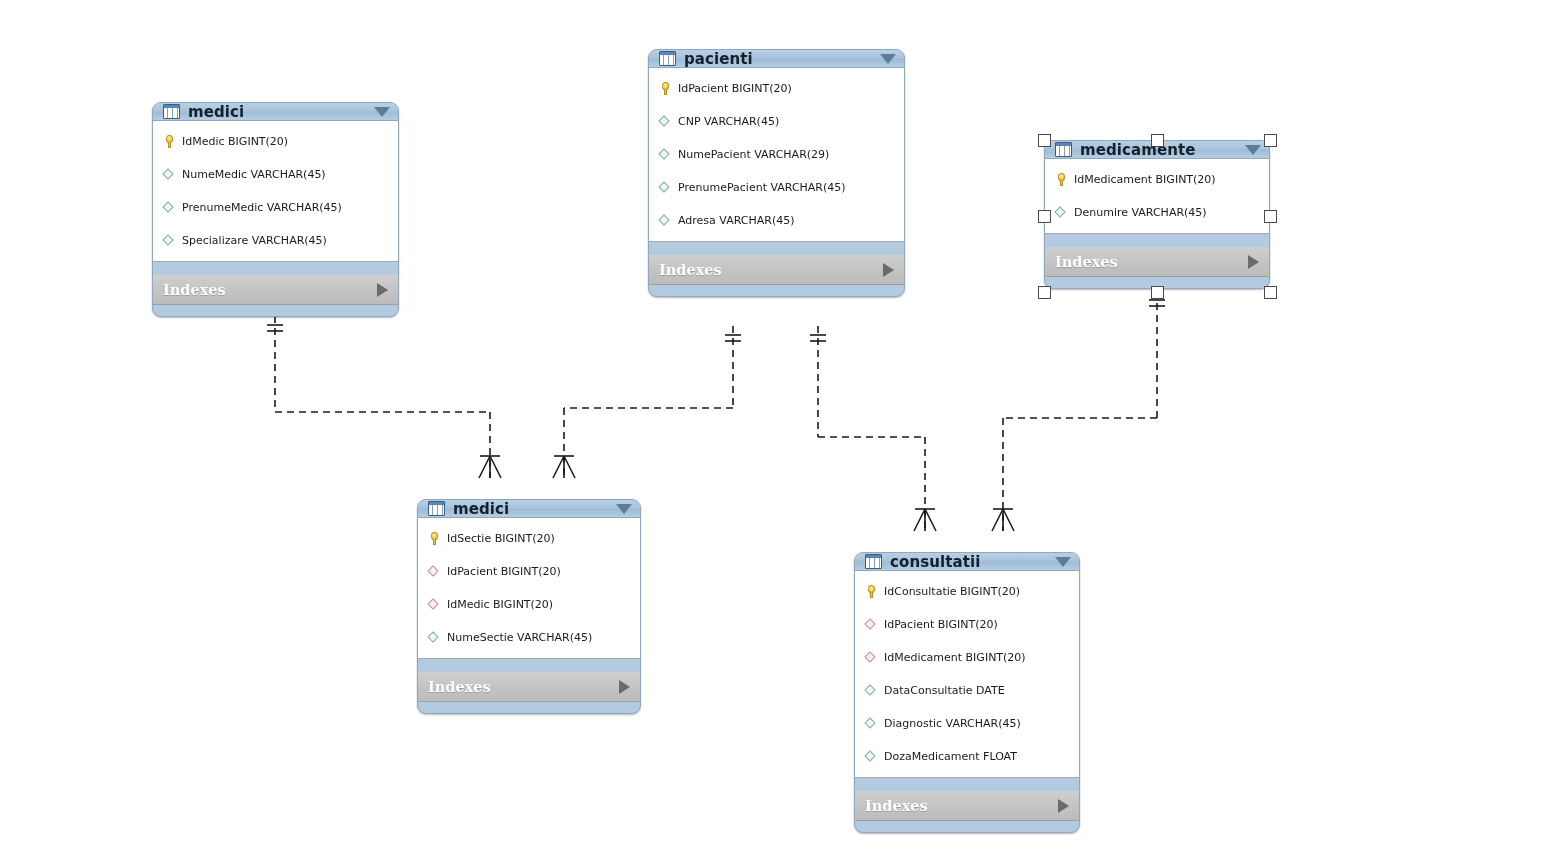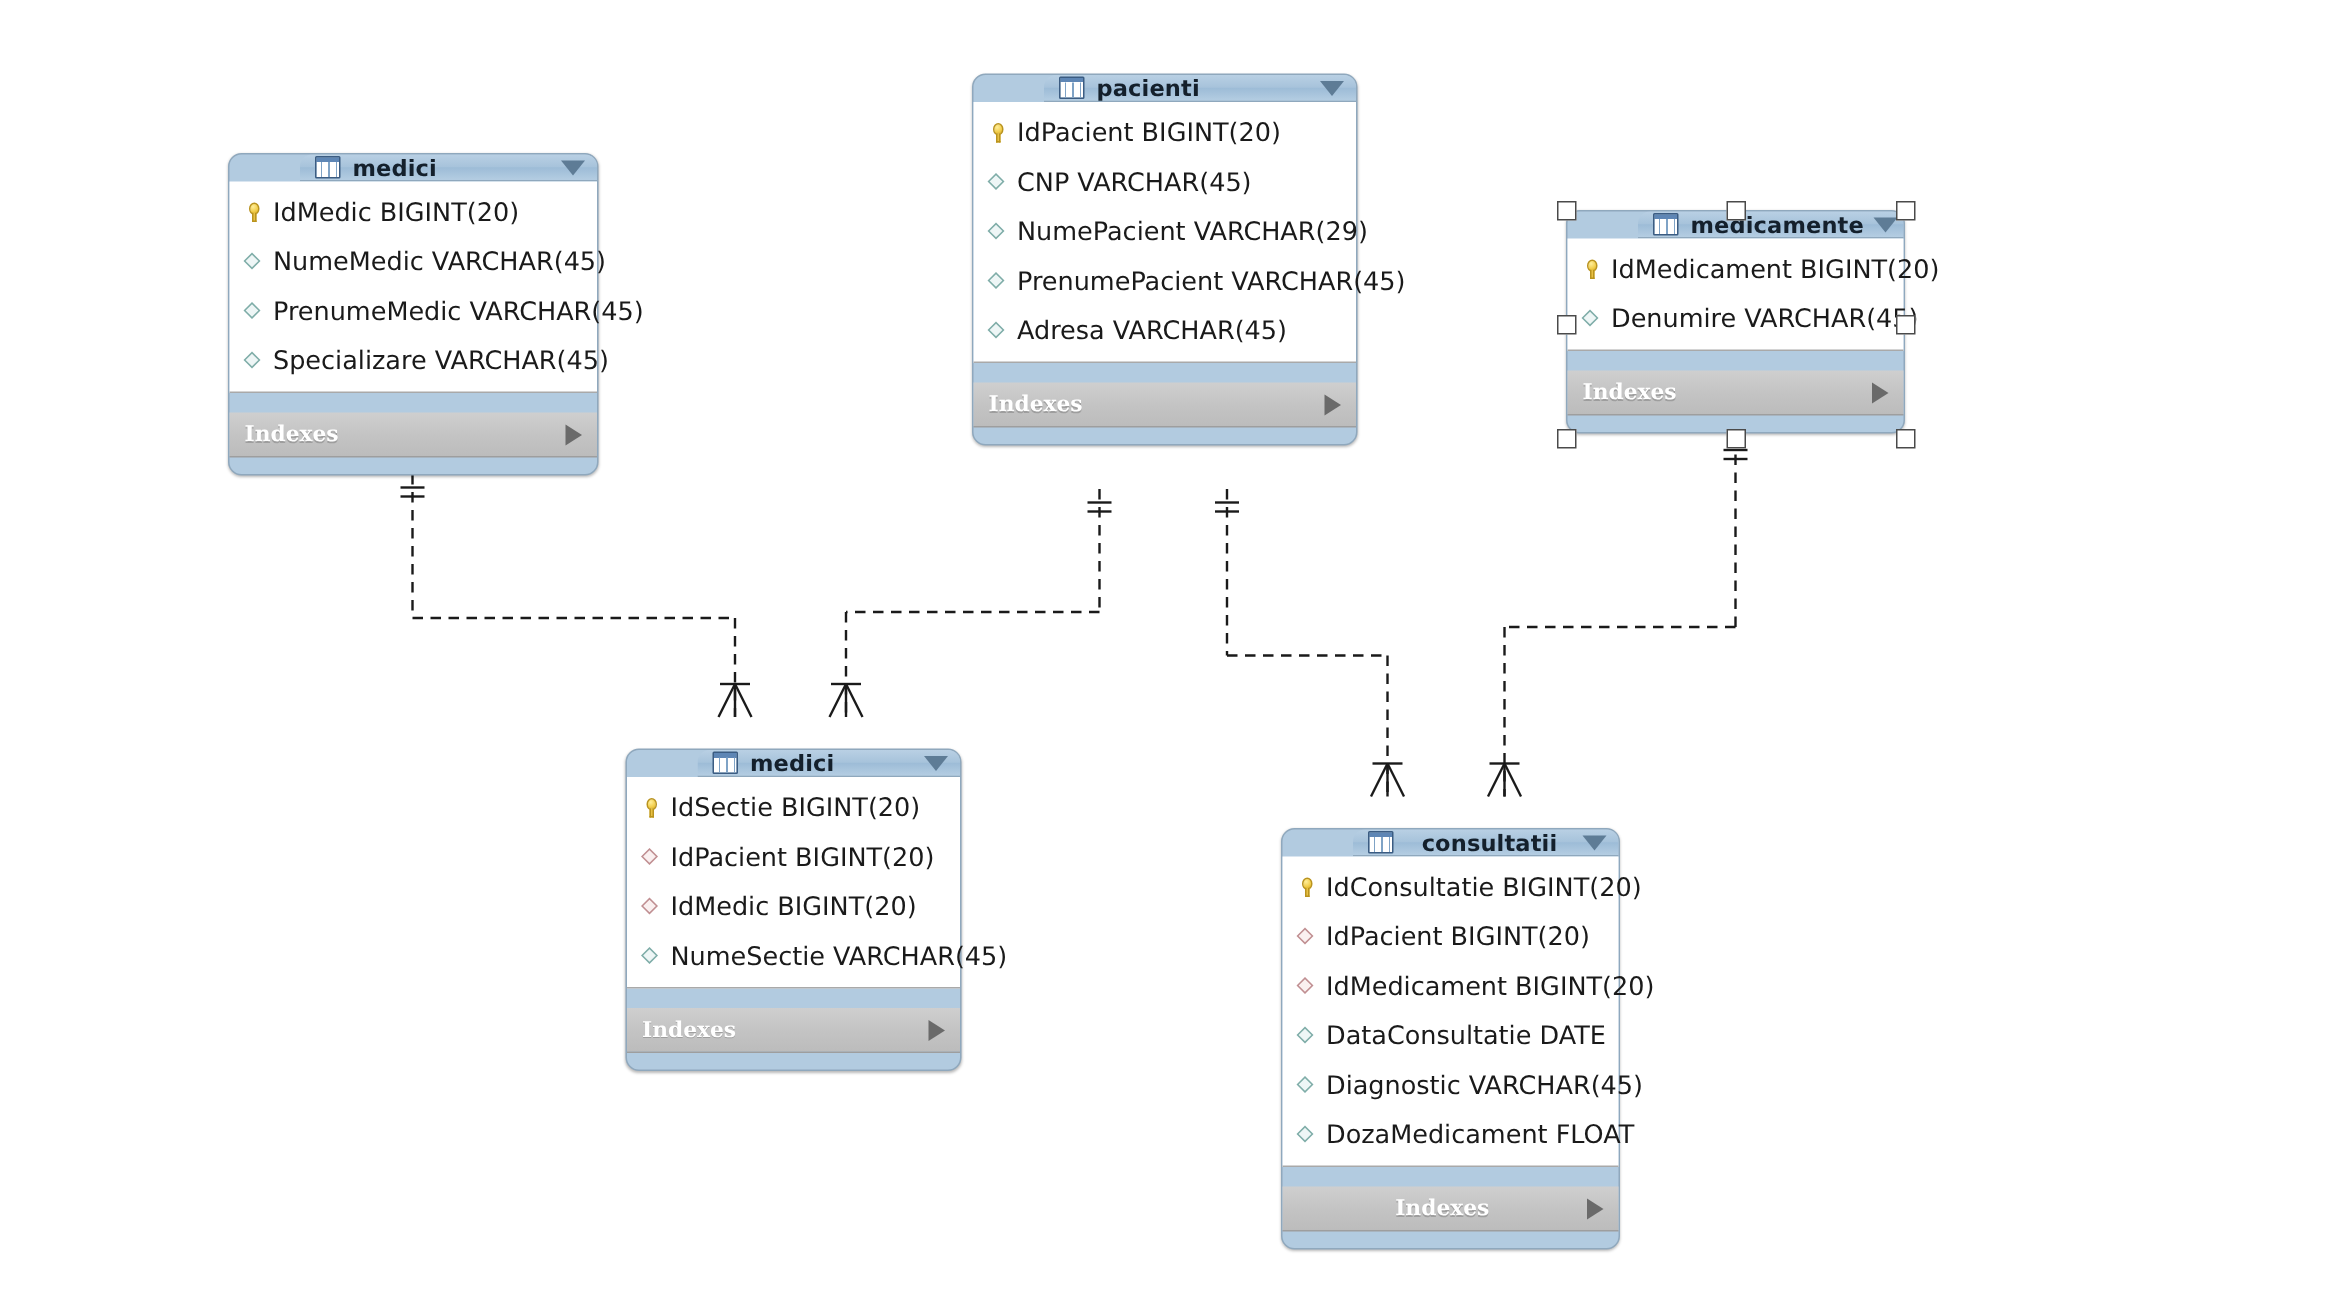--- a/index.html
+++ b/index.html
@@ -36,21 +36,20 @@
   }
   .tbl-header {
     height: 18px;
     border-radius: 8px 8px 0 0;
     background: linear-gradient(to bottom, #b9d0e4 0%, #a7c3db 48%, #9dbcd7 52%, #b4cde2 100%);
     border-bottom: 1px solid #8fa8bd;
     display: flex;
     align-items: center;
     padding: 0 8px 0 10px;
     box-sizing: border-box;
-    margin-left: 47px;
   }
   .tbl-icon {
     width: 17px;
     height: 15px;
     flex: 0 0 auto;
     box-sizing: border-box;
     border: 1px solid #3b5c82;
     border-radius: 1px;
     background:
        linear-gradient(to bottom, #5e86b5 0 3px, #ffffff 3px 100%);
@@ -138,21 +137,21 @@
     content: "";
     position: absolute;
     left: 3px; top: 3px;
     width: 8px; height: 8px;
     transform: rotate(45deg);
     background: #faf0f0;
     border: 1px solid #c08f92;
     box-sizing: border-box;
   }
   .col-text {
-    font-size: 17px;
+    font-size: 11px;
     color: #1a1a1a;
   }
   .tbl-indexes {
     height: 30px;
     background: linear-gradient(to bottom, #cfcfcf 0%, #c3c3c3 55%, #bcbcbc 100%);
     border-bottom: 1px solid #9e9e9e;
     display: flex;
     align-items: center;
     padding: 0 10px 0 10px;
     box-sizing: border-box;
@@ -347,21 +346,21 @@
         <div class="col-row">
           <span class="col-ico ico-col"></span>
           <span class="col-text">NumeSectie VARCHAR(45)</span>
         </div>
       </div>
       <div class="tbl-indexes">
         <span class="idx-label">Indexes</span>
         <span class="idx-arrow"></span>
       </div>
     </div>
-    <div class="table-fig" style="left: 854px; top: 552px; width: 226px; text-align: center;">
+    <div class="table-fig" style="left: 854px; top: 552px; width: 226px;">
       <div class="tbl-header">
         <span class="tbl-icon"></span>
         <span class="tbl-title">consultatii</span>
         <span class="tbl-collapse"></span>
       </div>
       <div class="tbl-body">
         <div class="col-row">
           <span class="col-ico ico-pk"></span>
           <span class="col-text">IdConsultatie BIGINT(20)</span>
         </div>

